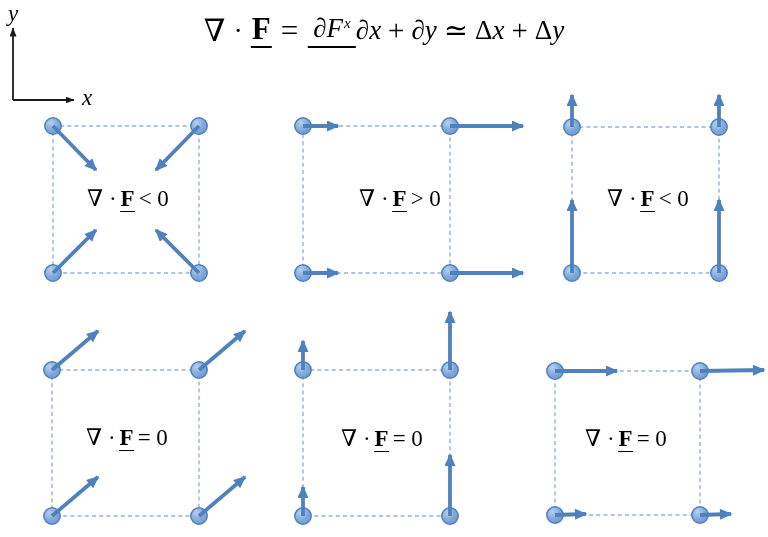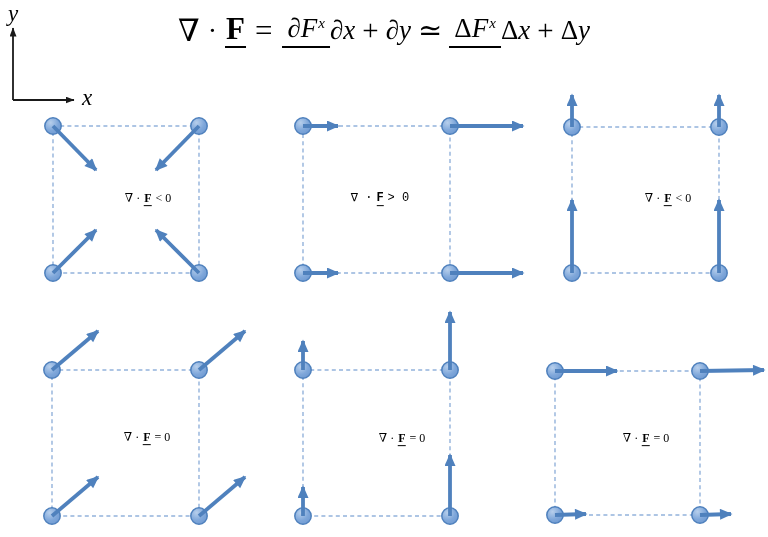--- a/index.html
+++ b/index.html
@@ -28,21 +28,21 @@
   .f-op{font-size:29px;margin:0 7px;}
 
   
   .axis-label{position:absolute;font-style:italic;font-size:23px;line-height:1;}
   #y-axis-label{left:8px;top:2px;}
   #x-axis-label{left:82px;top:86px;}
 
   
   .cell-label{
     position:absolute;transform:translate(-50%,-50%);
-    font-size:12px;white-space:nowrap;line-height:1.1;margin-left:20px;
+    font-size:23px;white-space:nowrap;line-height:1.1;
   }
   .cell-label .pre{margin-right:4px;}
   .cell-label .vec{font-weight:bold;display:inline-block;line-height:1.02;border-bottom:1.6px solid #000;padding-bottom:0.5px;}
   .cell-label .rel{margin-left:4px;}
 </style>
 </head>
 <body>
 
 <div id="stage">
 
@@ -144,32 +144,31 @@
         <span class="frac">
           <span class="num"><span class="it">∂</span><span class="it">F</span><span class="ssup">x</span></span>
           <span class="den"><span class="it">∂</span><span class="it">x</span></span>
         </span>
         <span class="f-op">+</span>
         <span class="frac">
           <span class="den"><span class="it">∂</span><span class="it">y</span></span>
         </span>
         <span class="f-op">≃</span>
         <span class="frac">
-          <span class="num"><span class="">Δ</span><span class="it">F</span><span class="ssup">x</span></span>
           <span class="den"><span class="">Δ</span><span class="it">x</span></span>
         </span>
         <span class="f-op">+</span>
         <span class="frac">
           <span class="den"><span class="">Δ</span><span class="it">y</span></span>
         </span>
       </span>
   </div>
 
   <div id="labels">
       <div class="cell-label" style="left: 128px; top: 199px;"><span class="pre">∇ ·</span><span class="vec">F</span><span class="rel">&lt; 0</span></div>
-      <div class="cell-label" style="left: 360px; top: 199px; font-family: Liberation Mono, monospace;"><span class="pre">∇ ·</span><span class="vec">F</span><span class="rel">&gt; 0</span></div>
+      <div class="cell-label" style="left: 400px; top: 199px;"><span class="pre">∇ ·</span><span class="vec">F</span><span class="rel">&gt; 0</span></div>
       <div class="cell-label" style="left: 648px; top: 199px;"><span class="pre">∇ ·</span><span class="vec">F</span><span class="rel">&lt; 0</span></div>
       <div class="cell-label" style="left: 127px; top: 438px;"><span class="pre">∇ ·</span><span class="vec">F</span><span class="rel">= 0</span></div>
       <div class="cell-label" style="left: 382px; top: 439px;"><span class="pre">∇ ·</span><span class="vec">F</span><span class="rel">= 0</span></div>
       <div class="cell-label" style="left: 626px; top: 439px;"><span class="pre">∇ ·</span><span class="vec">F</span><span class="rel">= 0</span></div>
     </div>
 
 </div>
 
 </body></html>

